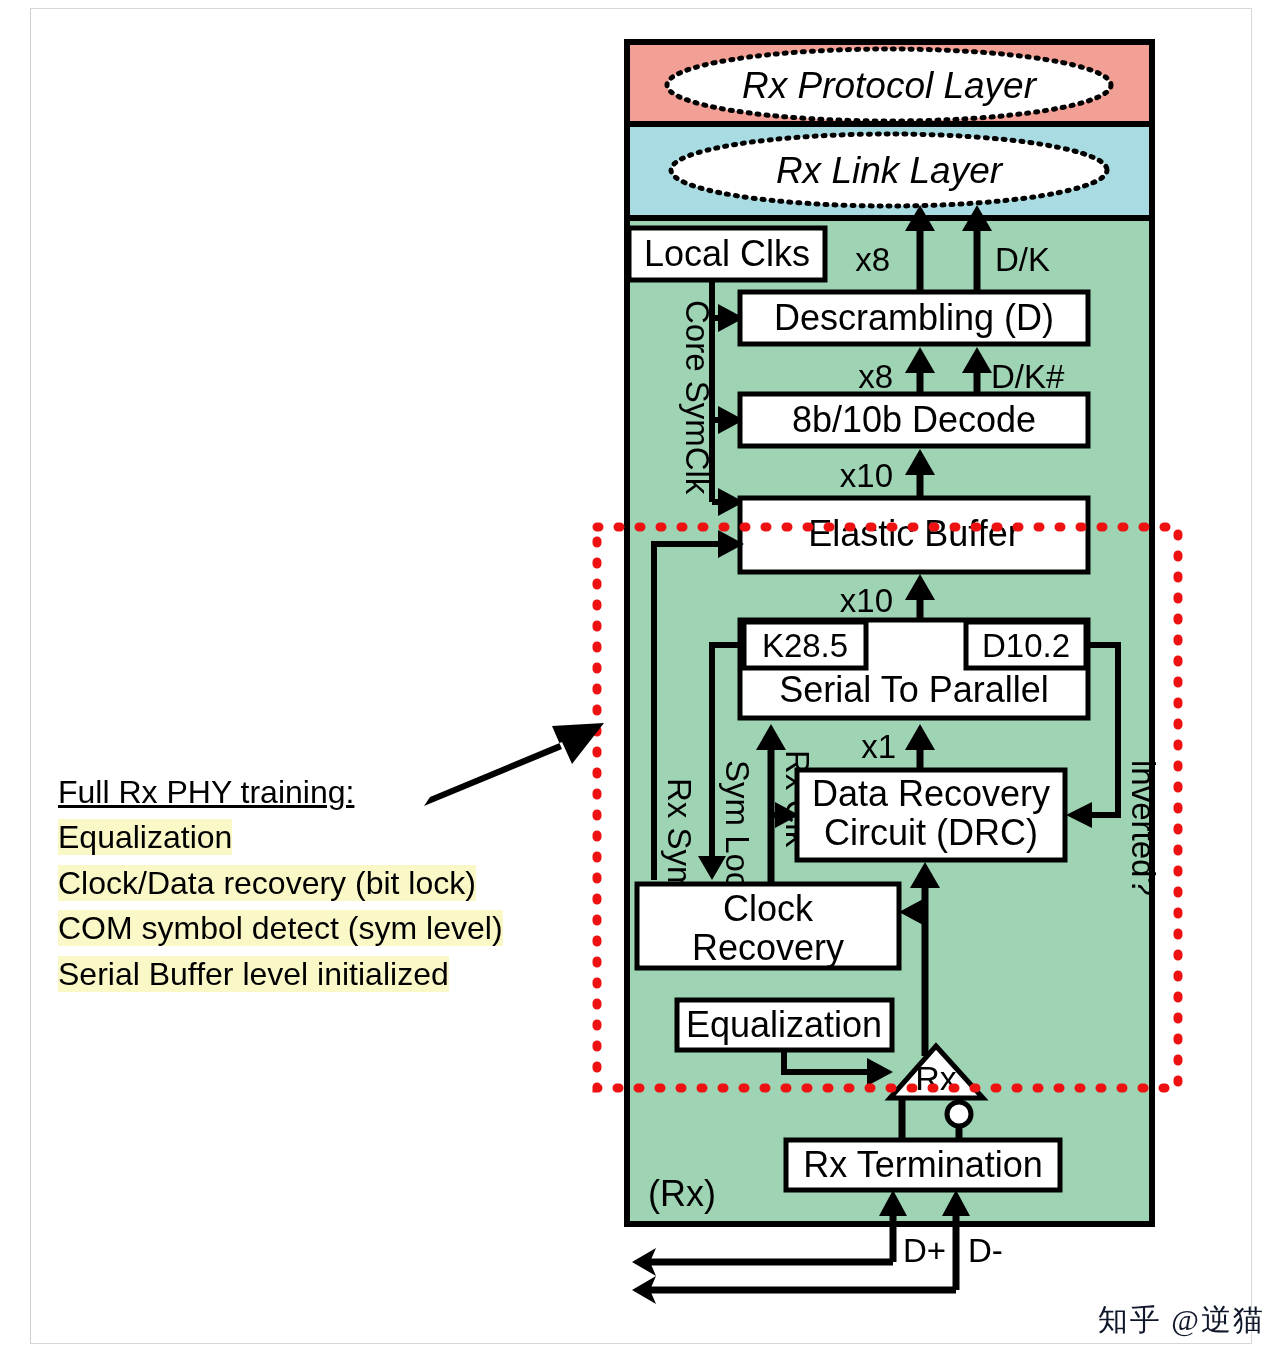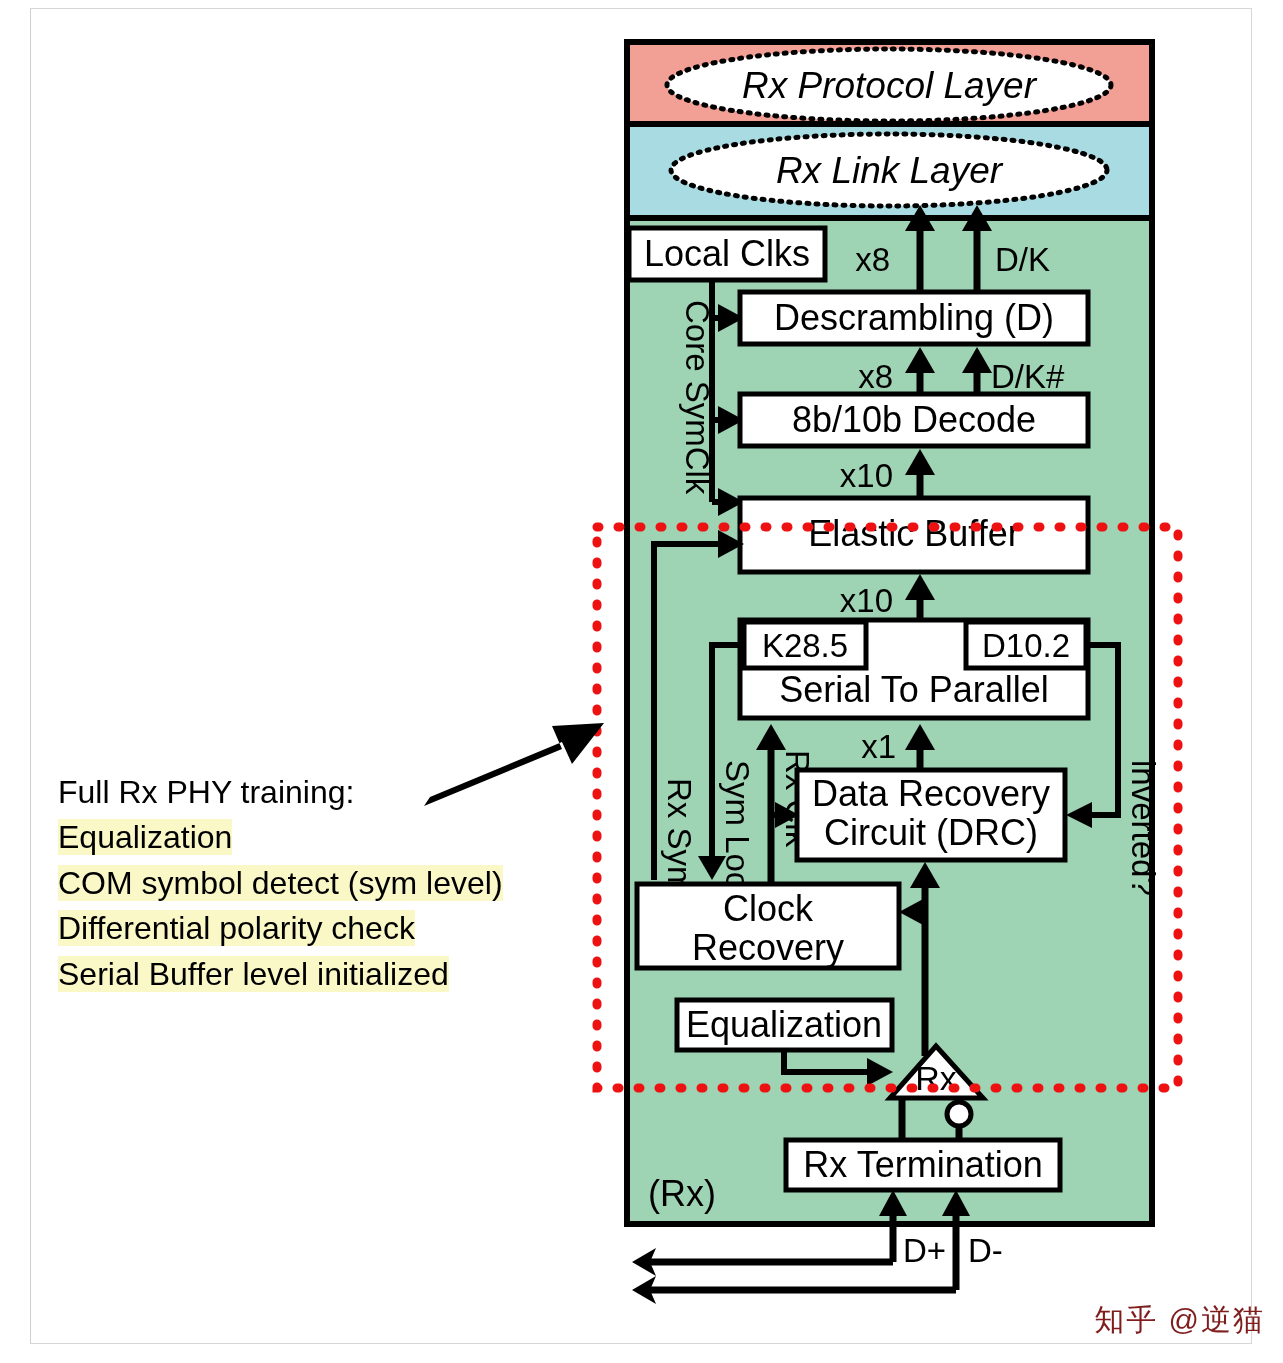--- a/index.html
+++ b/index.html
@@ -15,25 +15,25 @@
   .wire-thin{stroke:#000000;stroke-width:6;fill:none;}
   .redbox{fill:none;stroke:#ee1111;stroke-width:9;stroke-dasharray:2 19;stroke-linecap:round;}
   .t{font-family:"Liberation Sans",sans-serif;fill:#000;}
   .t-ell{font-size:37px;font-style:italic;font-weight:500;}
   .t-box{font-size:36px;}
   .t-box-sm{font-size:33px;}
   .t-sig{font-size:33px;}
   .t-vert{font-size:33px;}
   .t-rx{font-size:34px;}
   .ann{position:absolute;left:58px;top:770px;width:560px;}
-  .ann-title{font-size:32px;color:#000;line-height:1.42;white-space:nowrap;}
+  .ann-title{font-size:32px;color:#000;text-decoration:underline;line-height:1.42;white-space:nowrap;}
   .ann-line{font-size:32px;color:#000;line-height:1.42;white-space:nowrap;display:block;}
   .hl{background:#fbf8c8;box-decoration-break:clone;}
-  .wm{position:absolute;right:18px;bottom:22px;color:#7f1d1d;font-size:30px;letter-spacing:2px;
-      font-family:Liberation Sans, sans-serif;white-space:nowrap;}
+  .wm{position:absolute;right:18px;bottom:22px;color:#0f172a;font-size:30px;letter-spacing:2px;
+      font-family:Liberation Serif, serif;white-space:nowrap;}
   .frame{position:absolute;left:30px;top:8px;width:1222px;height:1336px;border:1px solid #d6d6d6;
       border-left:1px solid #cfcfcf;box-sizing:border-box;pointer-events:none;}
 </style>
 </head>
 <body>
 
 <div id="stage">
 
   <div class="frame"></div>
 
@@ -176,25 +176,25 @@
     </g>
 
   </svg>
 
   <div class="ann">
     <div class="ann-title">Full Rx PHY training:</div>
     <div>
         <span class="ann-line"><span class="hl">Equalization</span></span>
       </div>
     <div>
+        <span class="ann-line"><span class="hl">Clock/Data recovery (bit lock)</span></span>
+      </div>
+    <div>
         <span class="ann-line"><span class="hl">COM symbol detect (sym level)</span></span>
       </div>
     <div>
-        <span class="ann-line"><span class="hl">Differential polarity check</span></span>
-      </div>
-    <div>
         <span class="ann-line"><span class="hl">Serial Buffer level initialized</span></span>
       </div>
   </div>
 
   <div class="wm">知乎 @逆猫</div>
 
 </div>
 
 </body></html>

